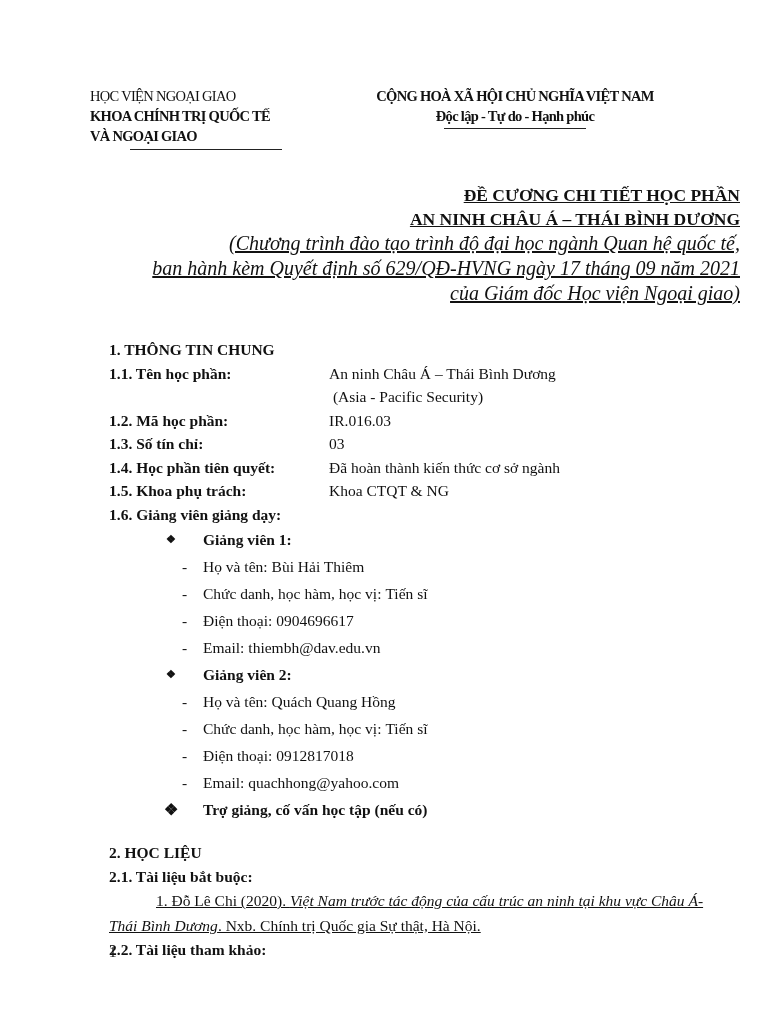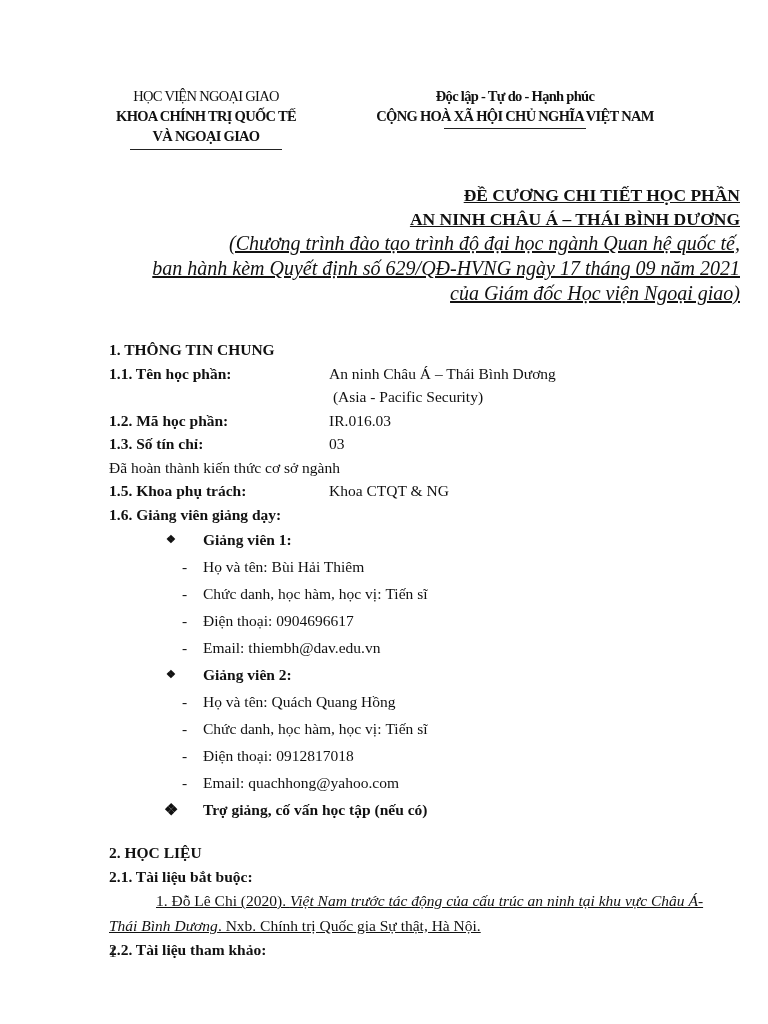--- a/index.html
+++ b/index.html
@@ -18,21 +18,21 @@
   .page {
     position: absolute;
     left: 0; top: 0;
     width: 768px; height: 1024px;
   }
   
   .hdr-left {
     position: absolute;
     left: 90px; top: 86px;
     width: 232px;
-    text-align: center;
+    text-align: left;
     font-size: 14.5px;
     line-height: 20px;
     letter-spacing: -0.7px;
   }
   .hdr-left .l1 { font-weight: normal; }
   .hdr-left .l2, .hdr-left .l3 { font-weight: bold; }
   .hdr-left .rule {
     width: 152px;
     margin: 3px auto 0 auto;
     border-top: 1px solid #222;
@@ -132,22 +132,22 @@
 <div class="page">
 
   <div class="hdr-left">
     <div class="l1">HỌC VIỆN NGOẠI GIAO</div>
     <div class="l2">KHOA CHÍNH TRỊ QUỐC TẾ</div>
     <div class="l3">VÀ NGOẠI GIAO</div>
     <div class="rule"></div>
   </div>
 
   <div class="hdr-right">
+    <div>CỘNG HOÀ XÃ HỘI CHỦ NGHĨA VIỆT NAM</div>
     <div>Độc lập - Tự do - Hạnh phúc</div>
-    <div>CỘNG HOÀ XÃ HỘI CHỦ NGHĨA VIỆT NAM</div>
     <div class="rule"></div>
   </div>
 
   <div class="title">
     <div class="t1">ĐỀ CƯƠNG CHI TIẾT HỌC PHẦN</div>
     <div class="t2">AN NINH CHÂU Á – THÁI BÌNH DƯƠNG</div>
     <div class="sub">(Chương trình đào tạo trình độ đại học ngành Quan hệ quốc tế,</div>
     <div class="sub">ban hành kèm Quyết định số 629/QĐ-HVNG ngày 17 tháng 09 năm 2021</div>
     <div class="sub">của Giám đốc Học viện Ngoại giao)</div>
   </div>
@@ -165,20 +165,21 @@
     </div>
     <div class="row">
       <span class="k">1.2. Mã học phần:</span>
       <span class="v">IR.016.03</span>
     </div>
     <div class="row">
       <span class="k">1.3. Số tín chỉ:</span>
       <span class="v">03</span>
     </div>
     <div class="row">
+      <span class="k">1.4. Học phần tiên quyết:</span>
       <span class="v">Đã hoàn thành kiến thức cơ sở ngành</span>
     </div>
     <div class="row">
       <span class="k">1.5. Khoa phụ trách:</span>
       <span class="v">Khoa CTQT &amp; NG</span>
     </div>
 
     <div class="sec">1.6. Giảng viên giảng dạy:</div>
 
     <div class="bullet">

